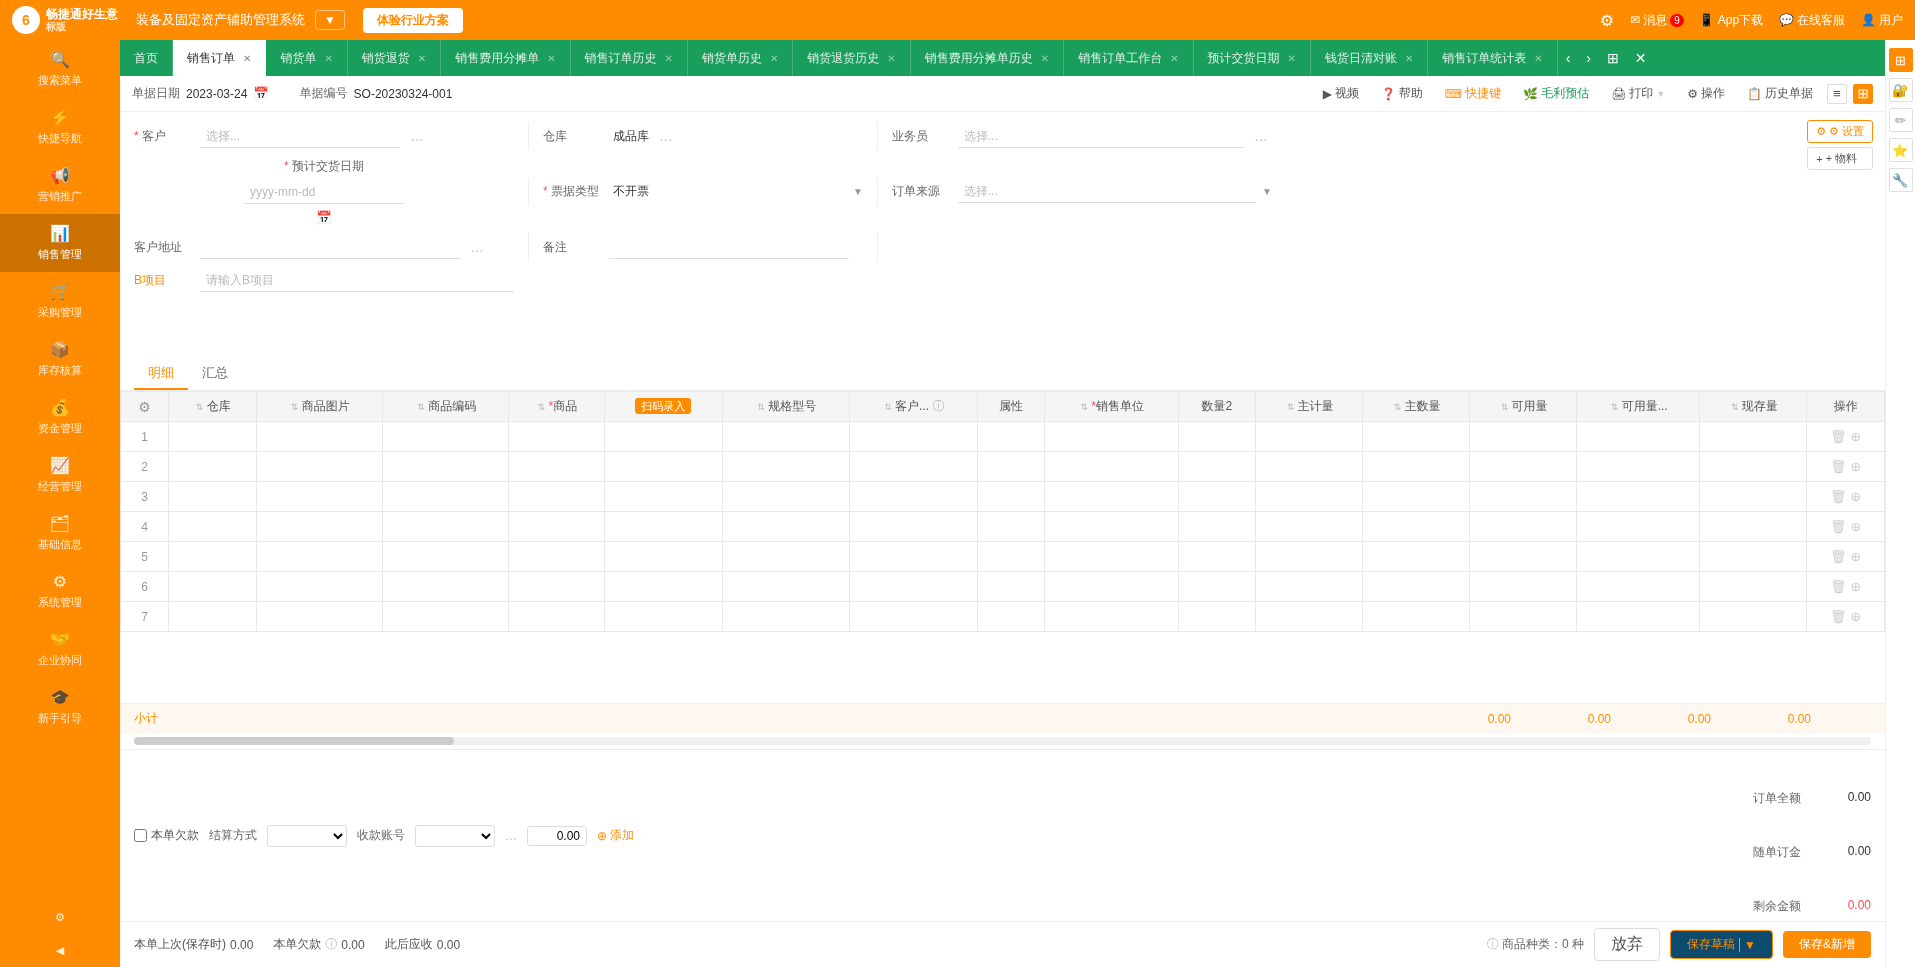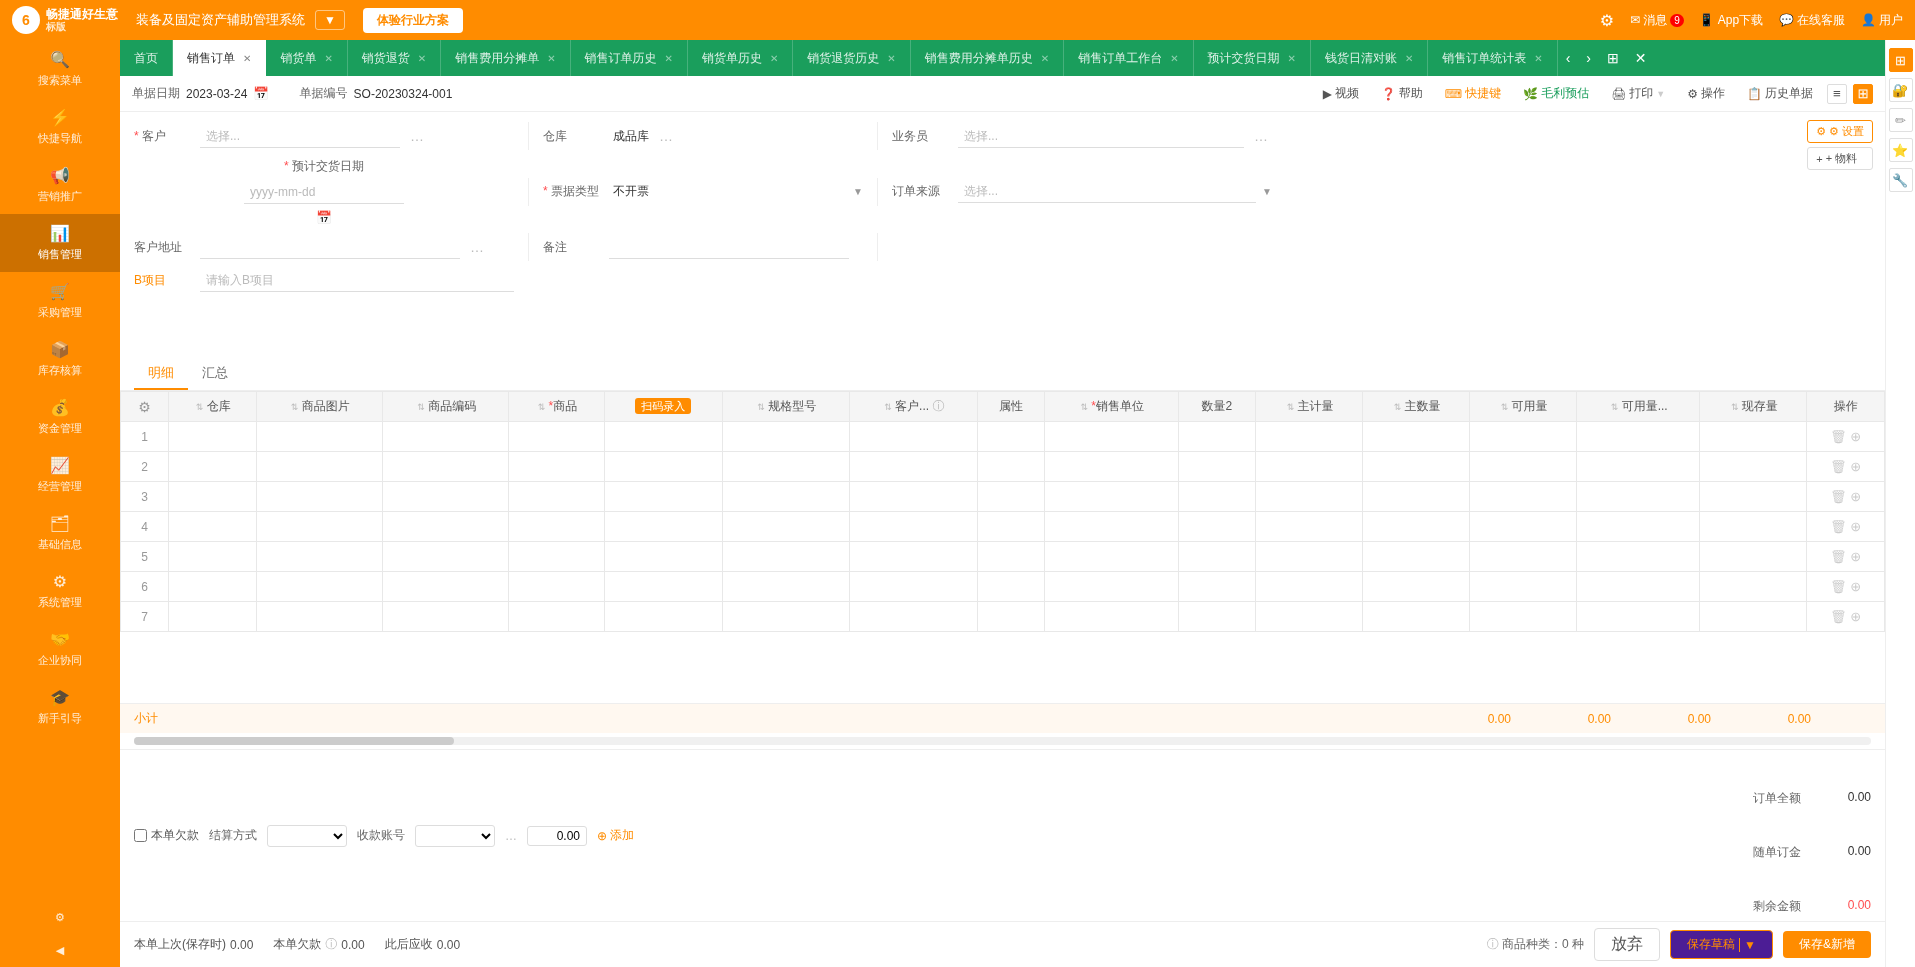--- a/index.html
+++ b/index.html
@@ -93,21 +93,21 @@
     .form-select-sm { border: 1px solid #ddd; padding: 2px 6px; font-size: 12px; border-radius: 3px; background: #fff; min-width: 80px; }
     .add-btn { color: #ff8c00; cursor: pointer; font-size: 12px; display: flex; align-items: center; gap: 3px; }
     .amount-input { border: 1px solid #ddd; padding: 2px 6px; font-size: 12px; border-radius: 3px; width: 60px; text-align: right; }
     
     
     .status-bar { display: flex; align-items: center; padding: 6px 14px; border-top: 1px solid #eee; background: #fff; flex-shrink: 0; }
     .status-item { display: flex; align-items: center; gap: 4px; margin-right: 20px; font-size: 12px; color: #555; }
     .status-val { font-weight: 500; }
     .status-right { margin-left: auto; display: flex; align-items: center; gap: 10px; }
     .btn-discard { border: 1px solid #ddd; background: #fff; color: #555; padding: 5px 16px; border-radius: 4px; cursor: pointer; font-size: 16px; }
-    .btn-save-draft { border: 1px solid #ff8c00; background: #4c1d95; color: #ff8c00; padding: 5px 16px; border-radius: 4px; cursor: pointer; font-size: 12px; display: flex; align-items: center; gap: 4px; }
+    .btn-save-draft { border: 1px solid #ff8c00; background: #0c4a6e; color: #ff8c00; padding: 5px 16px; border-radius: 4px; cursor: pointer; font-size: 12px; display: flex; align-items: center; gap: 4px; }
     .btn-save-new { background: #ff8c00; color: #fff; border: none; padding: 5px 16px; border-radius: 4px; cursor: pointer; font-size: 12px; }
     
     
     .order-summary { display: flex; flex-direction: column; gap: 3px; margin-left: 20px; font-size: 12px; }
     .order-summary-row { display: flex; justify-content: space-between; gap: 20px; margin-top: 34px; }
     .order-summary-label { color: #666; }
     .order-summary-val { color: #333; font-weight: 500; min-width: 50px; text-align: right; }
     .order-summary-val.orange { color: #ff4d4f; }
     
     

